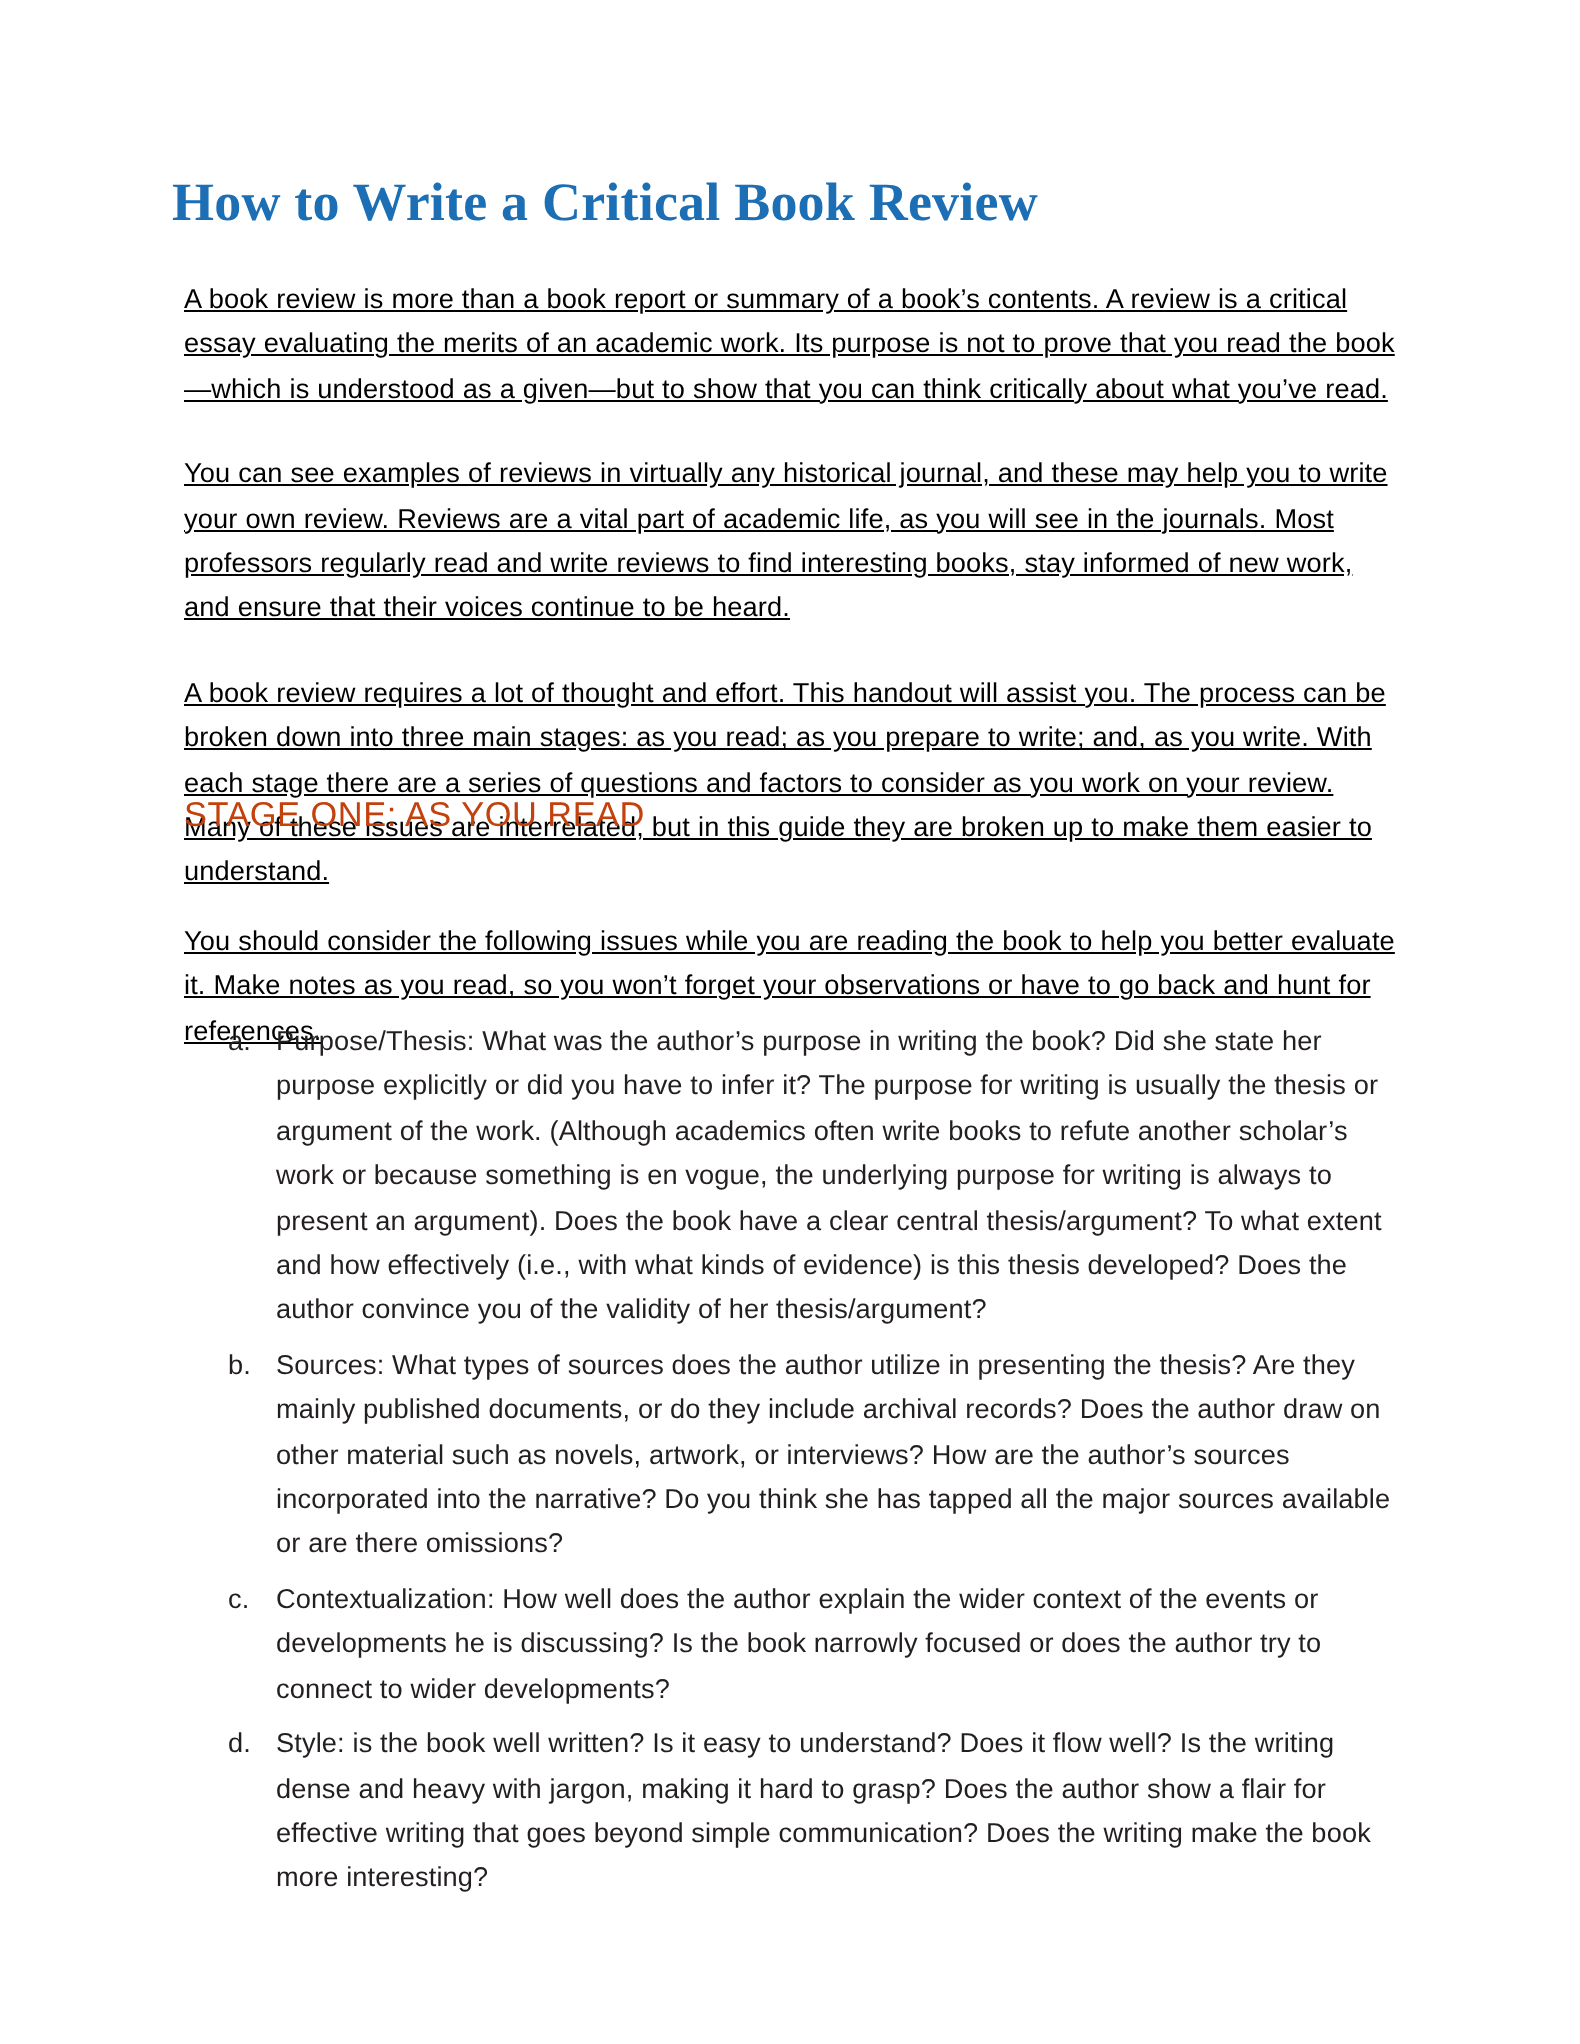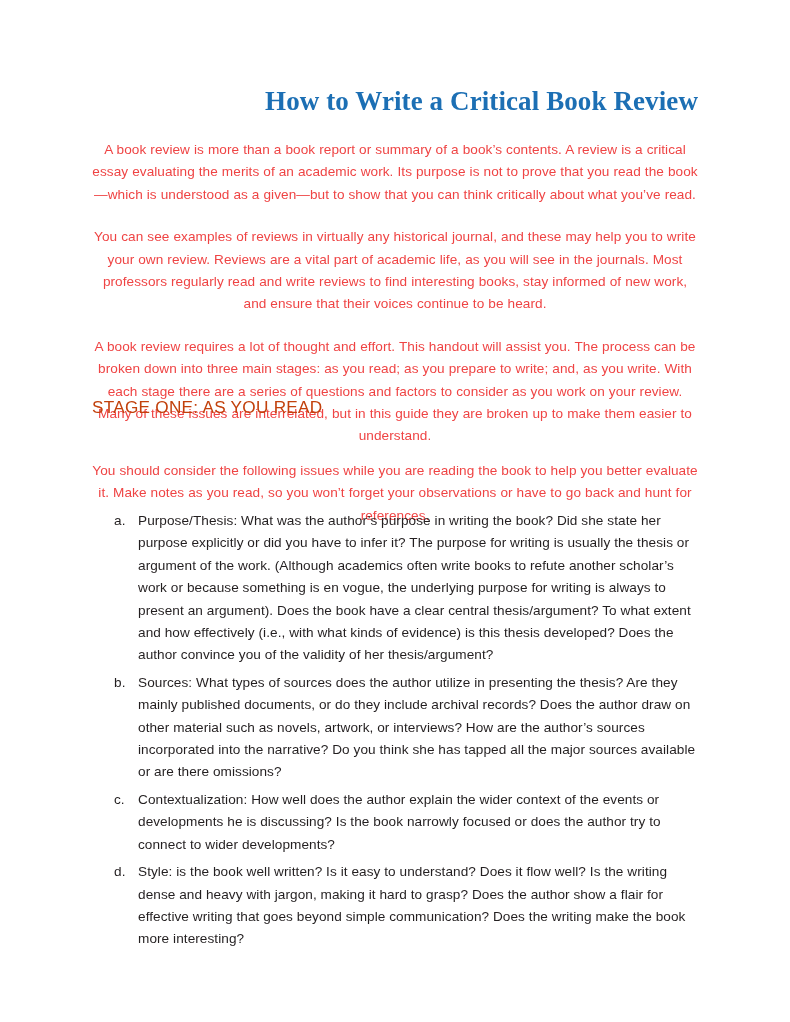--- a/index.html
+++ b/index.html
@@ -30,39 +30,40 @@
     width: 606px;
   }
 
   
   .doc-title {
     font-family: "Liberation Serif", "DejaVu Serif", serif;
     font-weight: bold;
     font-size: 27px;
     line-height: 32px;
     color: #1c6fb4;
-    text-align: right;
+    text-align: left;
     margin: 0;
     padding: 0;
     letter-spacing: 0.1px;
     position: absolute;
     top: 85px;
     left: -6px;
     width: 612px;
   }
 
   
   .para {
     font-size: 13.6px;
     line-height: 22.4px;
-    color: #ef4444;
+    color: #000000;
     margin: 0 0 20px 0;
-    text-align: center;
+    text-align: left;
     letter-spacing: 0.005em;
     word-spacing: 0.01em;
+    text-decoration: underline;
   }
 
   .body-block {
     position: absolute;
     top: 139px;
     left: 0;
     width: 606px;
   }
 
   

